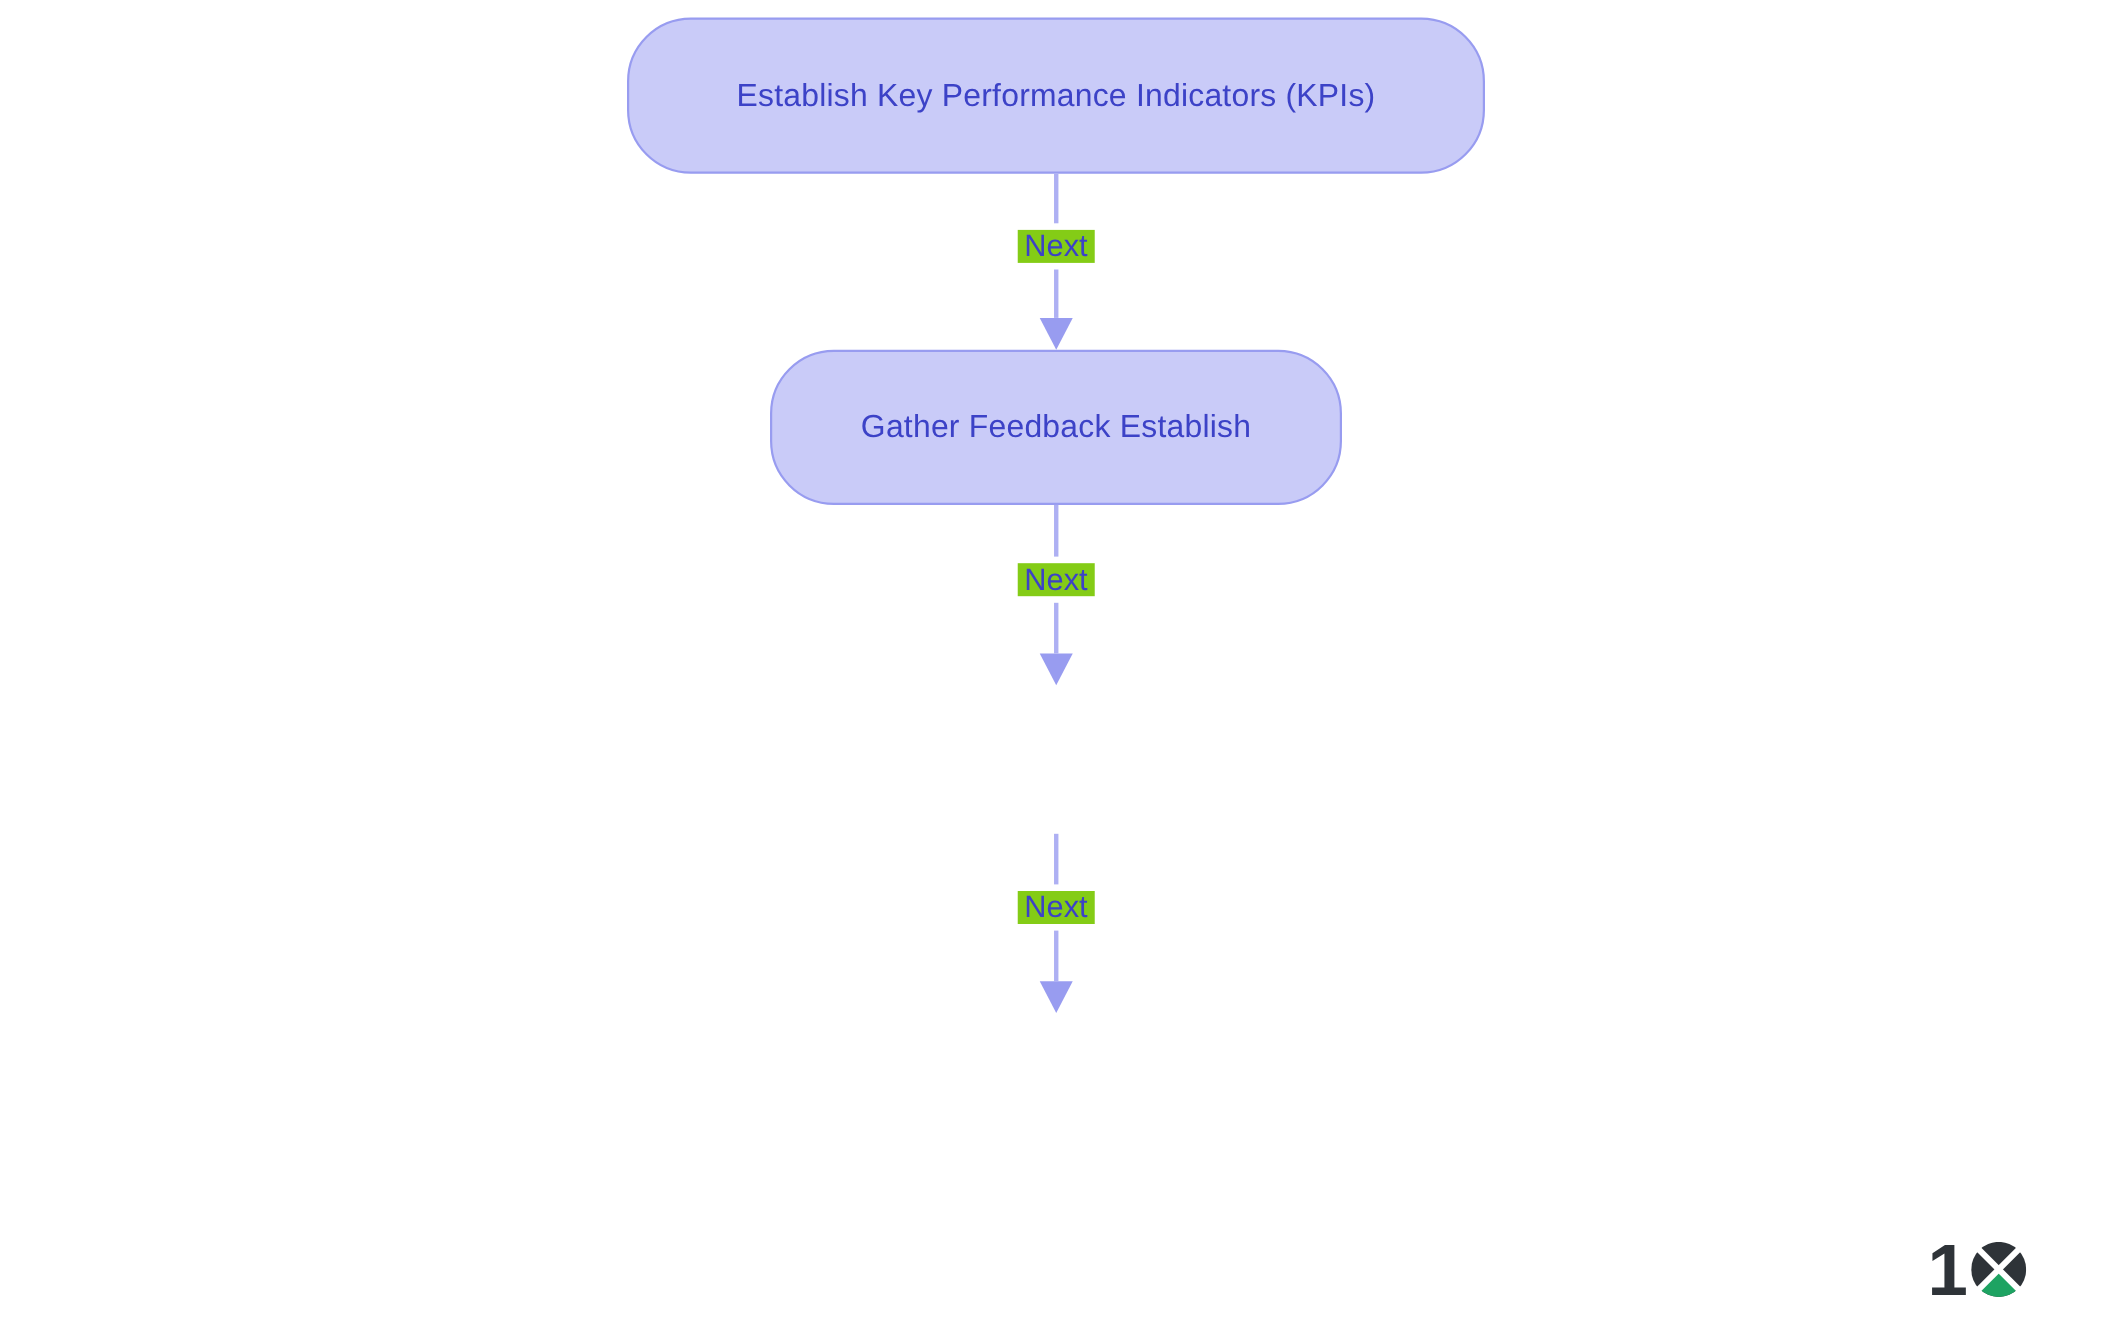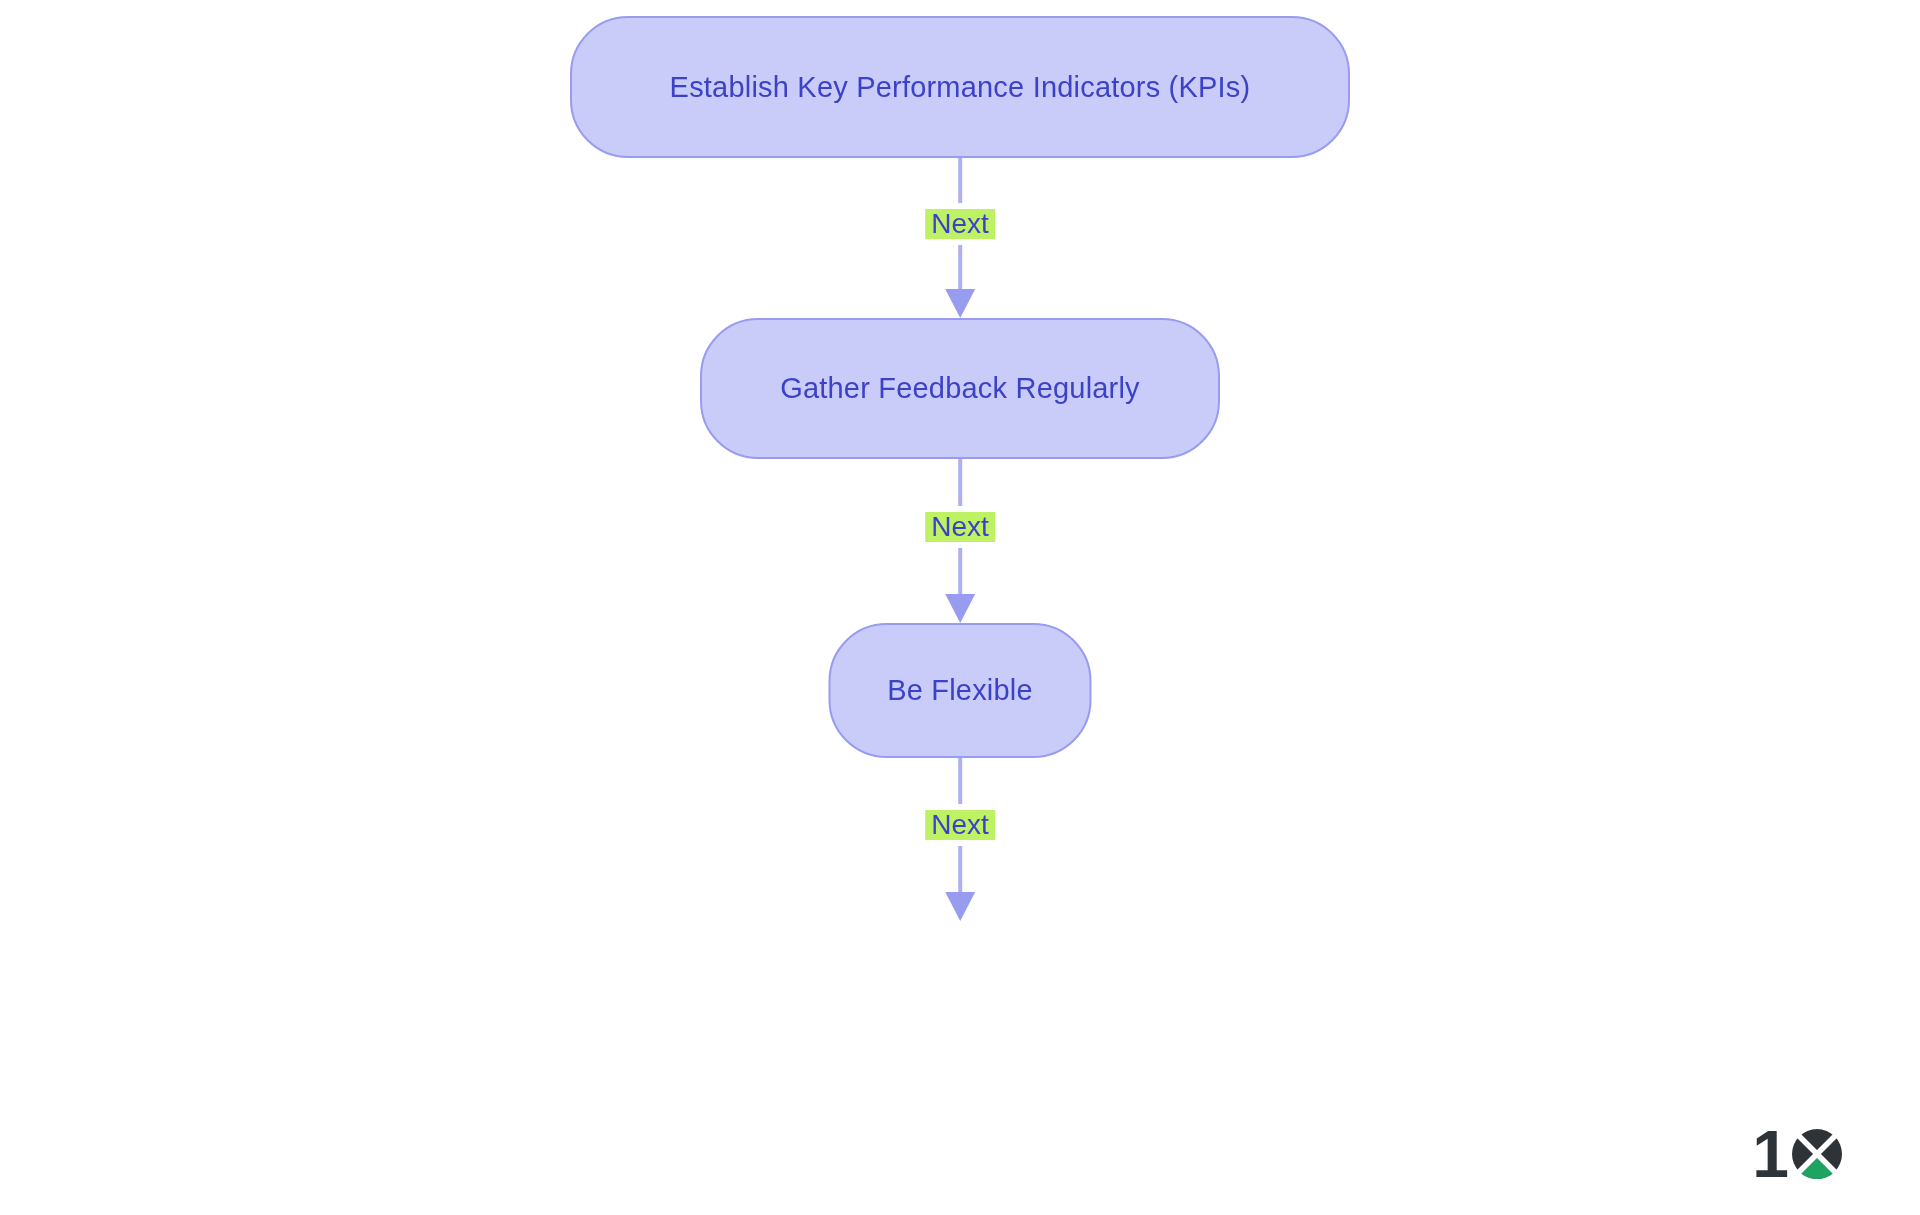--- a/index.html
+++ b/index.html
@@ -50,21 +50,21 @@
 
   .edge-line {
     width: 4px;
     flex: 1 1 auto;
     background: #aeb0f3;
   }
   .edge-label {
     flex: 0 0 auto;
     margin: 6px 0;
     padding: 0 6px;
-    background: #bef264;
+    background: #84cc16;
     color: #3c42c7;
     font-size: 28px;
     line-height: 30px;
     white-space: nowrap;
   }
   .arrowhead {
     flex: 0 0 auto;
     width: 0;
     height: 0;
     border-left: 15px solid transparent;
@@ -99,33 +99,30 @@
   </div>
 
   <div class="edge edge-1">
     <div class="edge-line"></div>
     <div class="edge-label">Next</div>
     <div class="edge-line"></div>
     <div class="arrowhead"></div>
   </div>
 
   <div class="node node-2">
-    <span>Gather Feedback Regularly</span>
+    <span>Gather Feedback Establish</span>
   </div>
 
   <div class="edge edge-2">
     <div class="edge-line"></div>
     <div class="edge-label">Next</div>
     <div class="edge-line"></div>
     <div class="arrowhead"></div>
   </div>
 
-  <div class="node node-3">
-    <span>Be Flexible</span>
-  </div>
 
   <div class="edge edge-3">
     <div class="edge-line"></div>
     <div class="edge-label">Next</div>
     <div class="edge-line"></div>
     <div class="arrowhead"></div>
   </div>
 
 
   <div class="logo">

